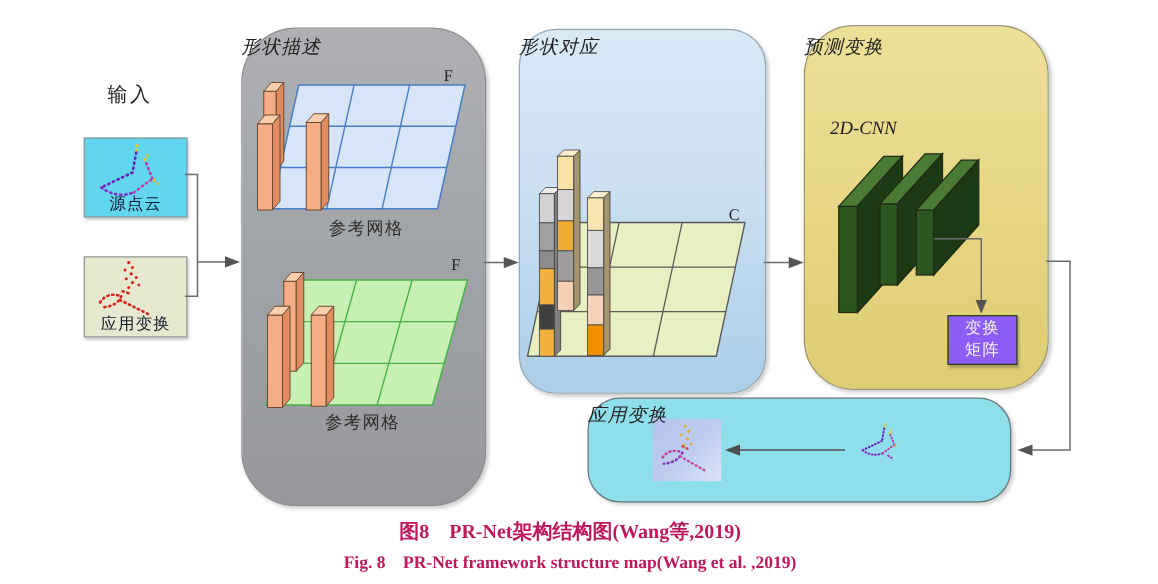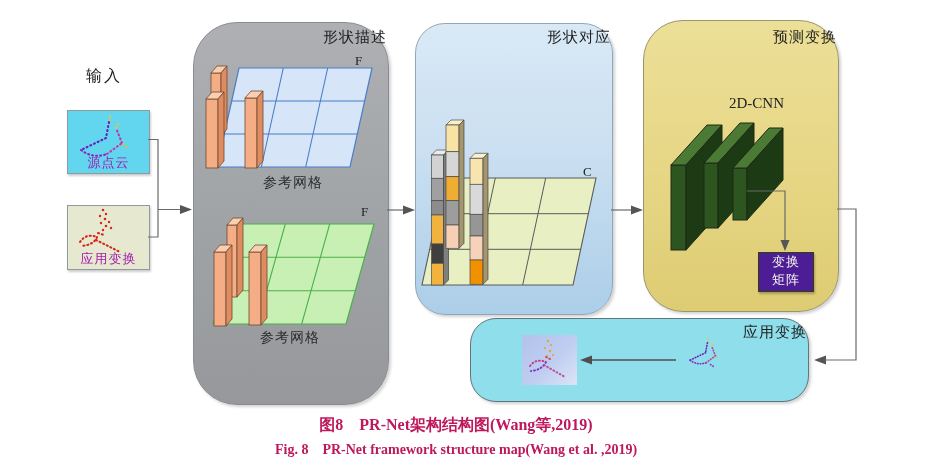--- a/index.html
+++ b/index.html
@@ -10,29 +10,29 @@
   .abs{position:absolute;}
   .panel{position:absolute;border:1px solid #8a8d90;box-shadow:2px 2px 3px rgba(0,0,0,.18);}
   #panel-shape-desc{left:193px;top:22px;width:194px;height:381px;border-radius:44px;
     background:linear-gradient(180deg,#aeb0b3 0%,#a2a5a8 45%,#96989b 100%);}
   #panel-shape-corr{left:415px;top:23px;width:196px;height:290px;border-radius:30px;border-color:#93a6b5;
     background:linear-gradient(180deg,#d9e9f6 0%,#cadff1 45%,#accee8 100%);}
   #panel-predict{left:643px;top:20px;width:194px;height:290px;border-radius:40px;border-color:#9a9470;
     background:linear-gradient(180deg,#ecdf97 0%,#e6d684 55%,#ddcc72 100%);}
   #panel-apply{left:470px;top:318px;width:337px;height:82px;border-radius:26px;border-color:#61757c;
     background:#8edfeb;}
-  .ptitle{position:absolute;text-align:right;font-size:15px;color:#222;letter-spacing:1px;}
+  .ptitle{position:absolute;text-align:left;font-size:15px;color:#222;letter-spacing:1px;font-style:italic;}
   .small-lab{position:absolute;font-size:13px;color:#222;}
   .grid-cap{position:absolute;text-align:center;font-size:14px;color:#2d2d2d;letter-spacing:1px;}
   #input-label{left:78px;top:66px;width:52px;text-align:center;font-size:16px;letter-spacing:2px;color:#222;}
   .iobox{position:absolute;border:1px solid #8f9aa0;box-shadow:1px 2px 2px rgba(0,0,0,.2);}
   #source-box{left:67px;top:110px;width:81px;height:62px;background:#62d6ef;}
   #target-box{left:67px;top:205px;width:81px;height:63px;background:#e6e9cf;}
-  .iobox .lab{position:absolute;left:0;bottom:1px;width:100%;text-align:center;font-size:13px;color:#a21caf;letter-spacing:1px;}
-  #matrix-box{left:758px;top:252px;width:54px;height:38px;background:#4c1d95;border:1px solid #32400f;
+  .iobox .lab{position:absolute;left:0;bottom:1px;width:100%;text-align:center;font-size:13px;color:#0f172a;letter-spacing:1px;}
+  #matrix-box{left:758px;top:252px;width:54px;height:38px;background:#8b5cf6;border:1px solid #32400f;
     color:#f4f4ee;font-size:13px;line-height:18px;text-align:center;letter-spacing:1px;box-shadow:1px 2px 2px rgba(0,0,0,.25);}
   #result-img{left:522px;top:335px;width:55px;height:50px;
     background:linear-gradient(135deg,#b2c3ec 0%,#bfcdf0 55%,#dde4f6 100%);}
   .cap{position:absolute;left:0;width:912px;text-align:center;font-weight:bold;color:#be185d;}
   #caption-zh{top:415px;font-size:16px;}
   #caption-en{top:441px;font-size:14px;}
   svg{position:absolute;left:0;top:0;}
 </style>
 </head>
 <body>

